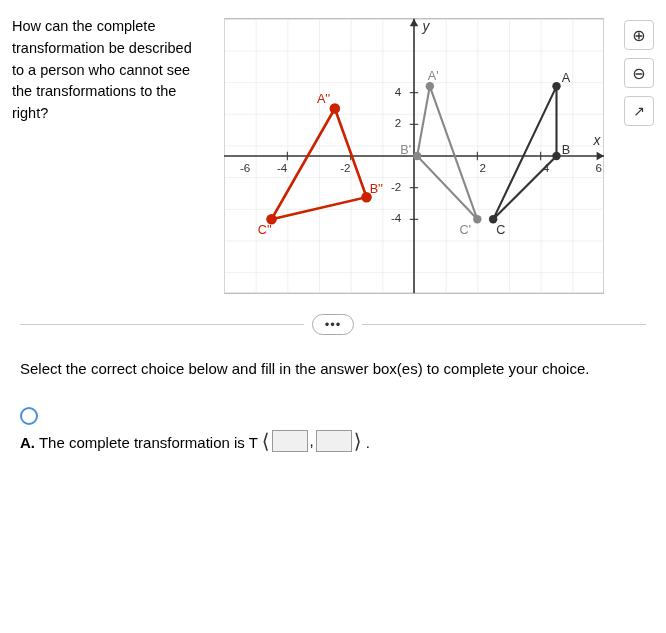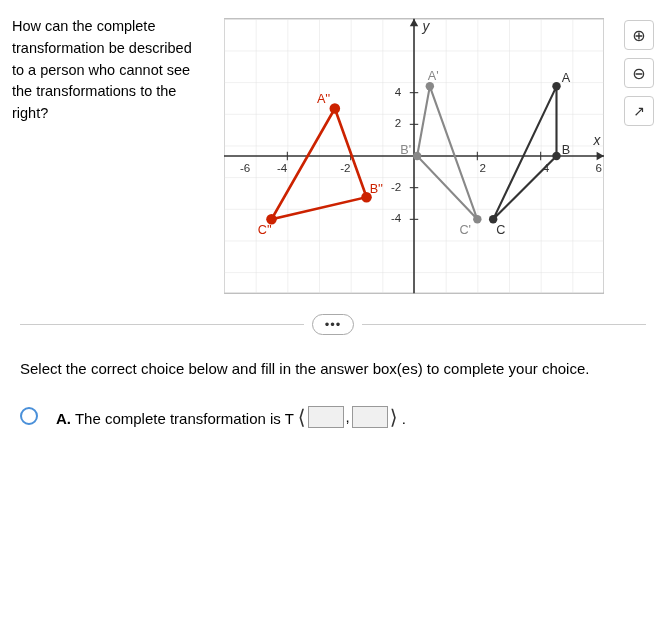--- a/index.html
+++ b/index.html
@@ -90,21 +90,22 @@
     .instruction-text {
       font-size: 15px;
       line-height: 1.6;
       margin-bottom: 24px;
     }
 
     .choice {
       display: flex;
       align-items: flex-start;
       margin-bottom: 22px;
-      gap: 18px;
+      gap: 4px;
+      flex-direction: column;
     }
 
     .radio-circle {
       width: 18px;
       height: 18px;
       border: 2px solid #4a90d9;
       border-radius: 50%;
       flex-shrink: 0;
       margin-top: 2px;
       cursor: pointer;

